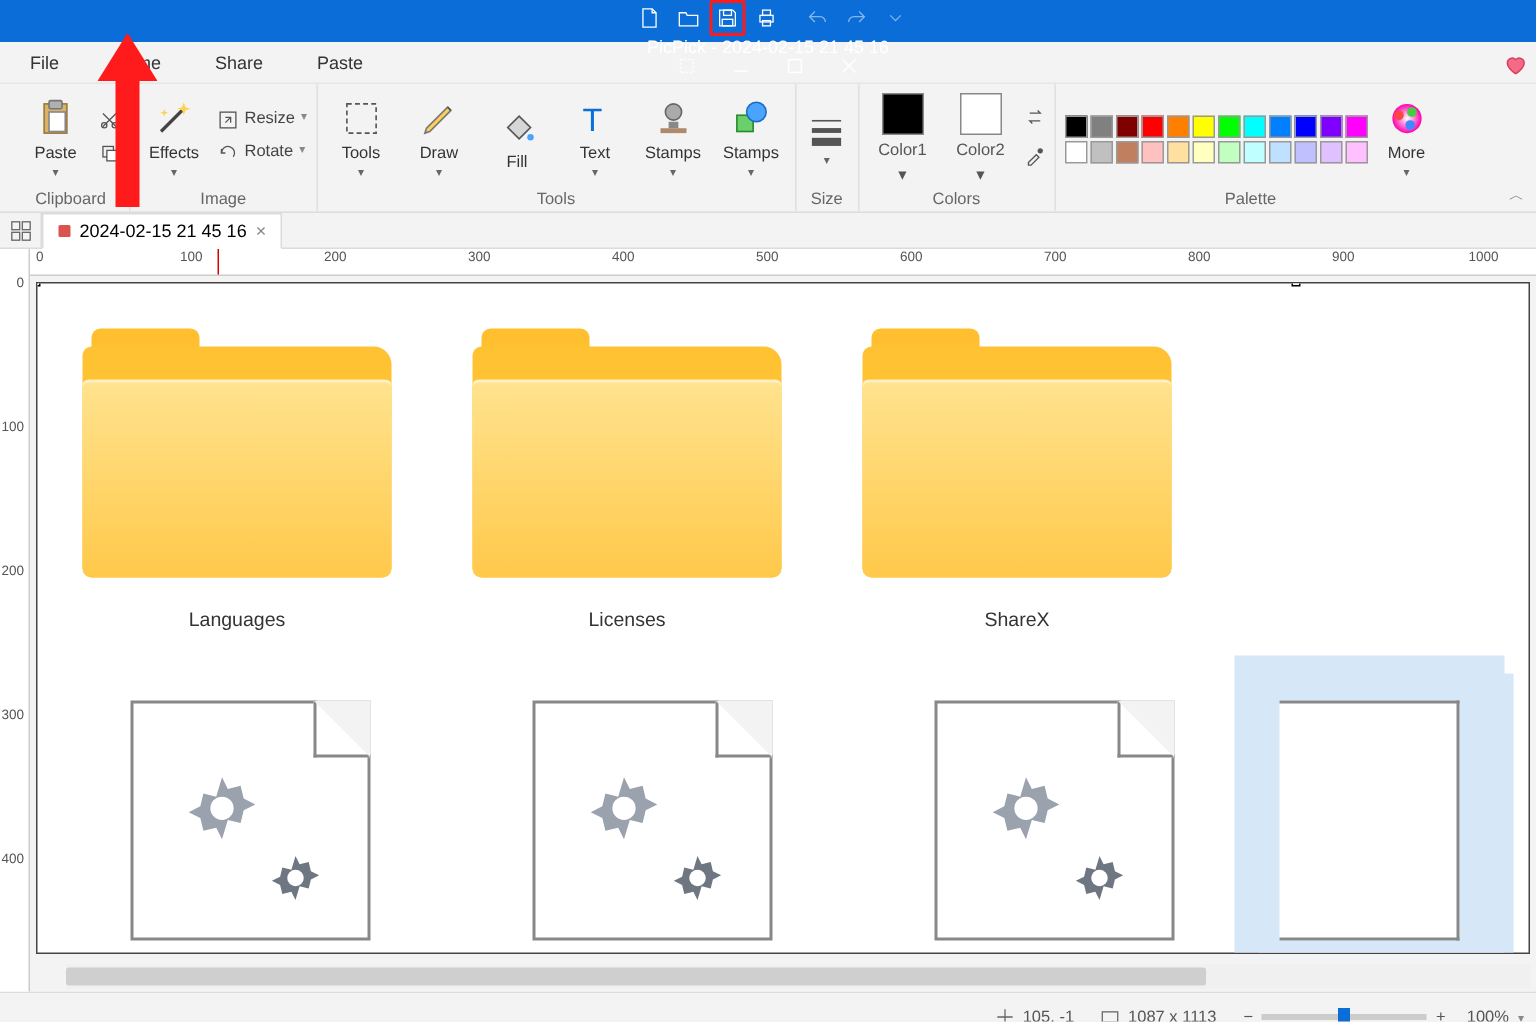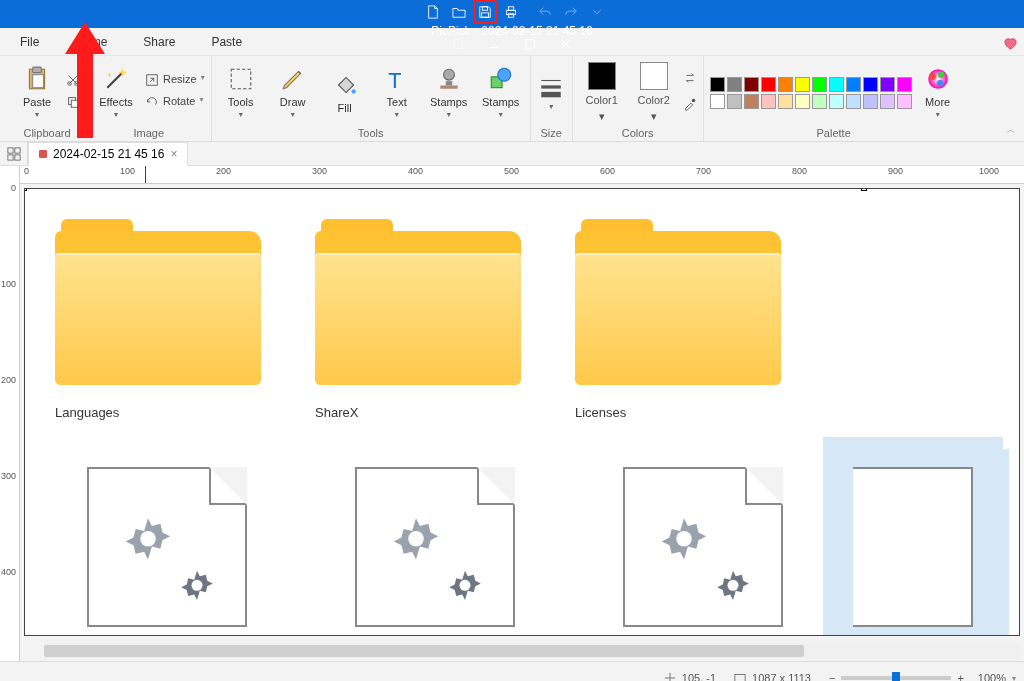--- a/index.html
+++ b/index.html
@@ -65,21 +65,21 @@
 .editor-right { flex: 1; display: flex; flex-direction: column; overflow: hidden; }
 .hruler { height: 18px; background: #fff; border-bottom: 1px solid #ccc; position: relative; font-size: 9px; color: #555; overflow: hidden; }
 .hruler .tick { position: absolute; top: 0; transform: translateX(-2px); }
 .hruler .marker { position: absolute; top: 0; width: 1px; height: 18px; background: #d00; }
 .canvas-area { flex: 1; background: #f3f3f3; overflow: hidden; position: relative; }
 .canvas { position: absolute; left: 4px; top: 4px; width: 996px; height: 448px; background: #fff; border: 1px solid #444; overflow: hidden; }
 .canvas .handle { position: absolute; width: 6px; height: 6px; background: #fff; border: 1px solid #000; }
 .canvas .handle.tl { left: -4px; top: -4px; }
 .canvas .handle.tr { right: 152px; top: -4px; }
 .canvas-content { display: flex; flex-wrap: wrap; gap: 50px 54px; padding: 30px 30px; }
-.folder-item { display: flex; flex-direction: column; gap: 20px; width: 206px; }
+.folder-item { display: flex; flex-direction: column; align-items: center; gap: 20px; width: 206px; }
 .folder-item.cut { width: 150px; }
 .folder-item .cap { font-size: 13px; color: #333; }
 .folder-icon { width: 206px; height: 166px; position: relative; }
 .folder-icon.small-cut { width: 150px; overflow: hidden; }
 .folder-icon .tab { position: absolute; left: 6px; top: 0; width: 72px; height: 24px; background: #ffbf2e; border-radius: 6px 6px 0 0; }
 .folder-icon .back { position: absolute; left: 0; top: 12px; right: 0; bottom: 0; background: #ffc233; border-radius: 6px 12px 6px 6px; }
 .folder-icon .front { position: absolute; left: 0; top: 34px; right: 0; bottom: 0; background: linear-gradient(#ffe38f, #ffc94a); border-radius: 4px 4px 6px 6px; box-shadow: inset 0 2px 0 rgba(255,255,255,0.5); }
 .folder-icon .doc { position: absolute; left: 62px; top: 36px; width: 82px; height: 74px; background: #fff; border: 1px solid #bbb; }
 .folder-icon .doc .fold { position: absolute; right: 0; top: 0; width: 22px; height: 22px; background: linear-gradient(135deg, #ddd 50%, transparent 50%); }
 .folder-icon .doc .lines { position: absolute; left: 10px; top: 14px; right: 28px; }
@@ -485,43 +485,43 @@
             </div>
             <div class="cap">Languages</div>
           </div>
 
           <div class="folder-item">
             <div class="folder-icon">
               <div class="tab"></div>
                 <div class="back"></div>
               <div class="doc">
                   <div class="fold"></div>
-                </div>
-              <div class="front"></div>
-            </div>
-            <div class="cap">ShareX</div>
-          </div>
-
-          <div class="folder-item">
-            <div class="folder-icon">
-              <div class="tab"></div>
-                <div class="back"></div>
-              <div class="doc">
-                  <div class="fold"></div>
                   <div class="lines">
                     <div></div>
                     <div></div>
                     <div></div>
                     <div></div>
                     <div></div>
                   </div>
                 </div>
               <div class="front"></div>
             </div>
             <div class="cap">Licenses</div>
+          </div>
+
+          <div class="folder-item">
+            <div class="folder-icon">
+              <div class="tab"></div>
+                <div class="back"></div>
+              <div class="doc">
+                  <div class="fold"></div>
+                </div>
+              <div class="front"></div>
+            </div>
+            <div class="cap">ShareX</div>
           </div>
 
 
         </div>
 
         <div class="file-row" style="position:absolute; top:278px; left:0;">
           <div class="file-item">
             <div class="file-icon">
               <div class="page">
                   <div class="corner"></div>

